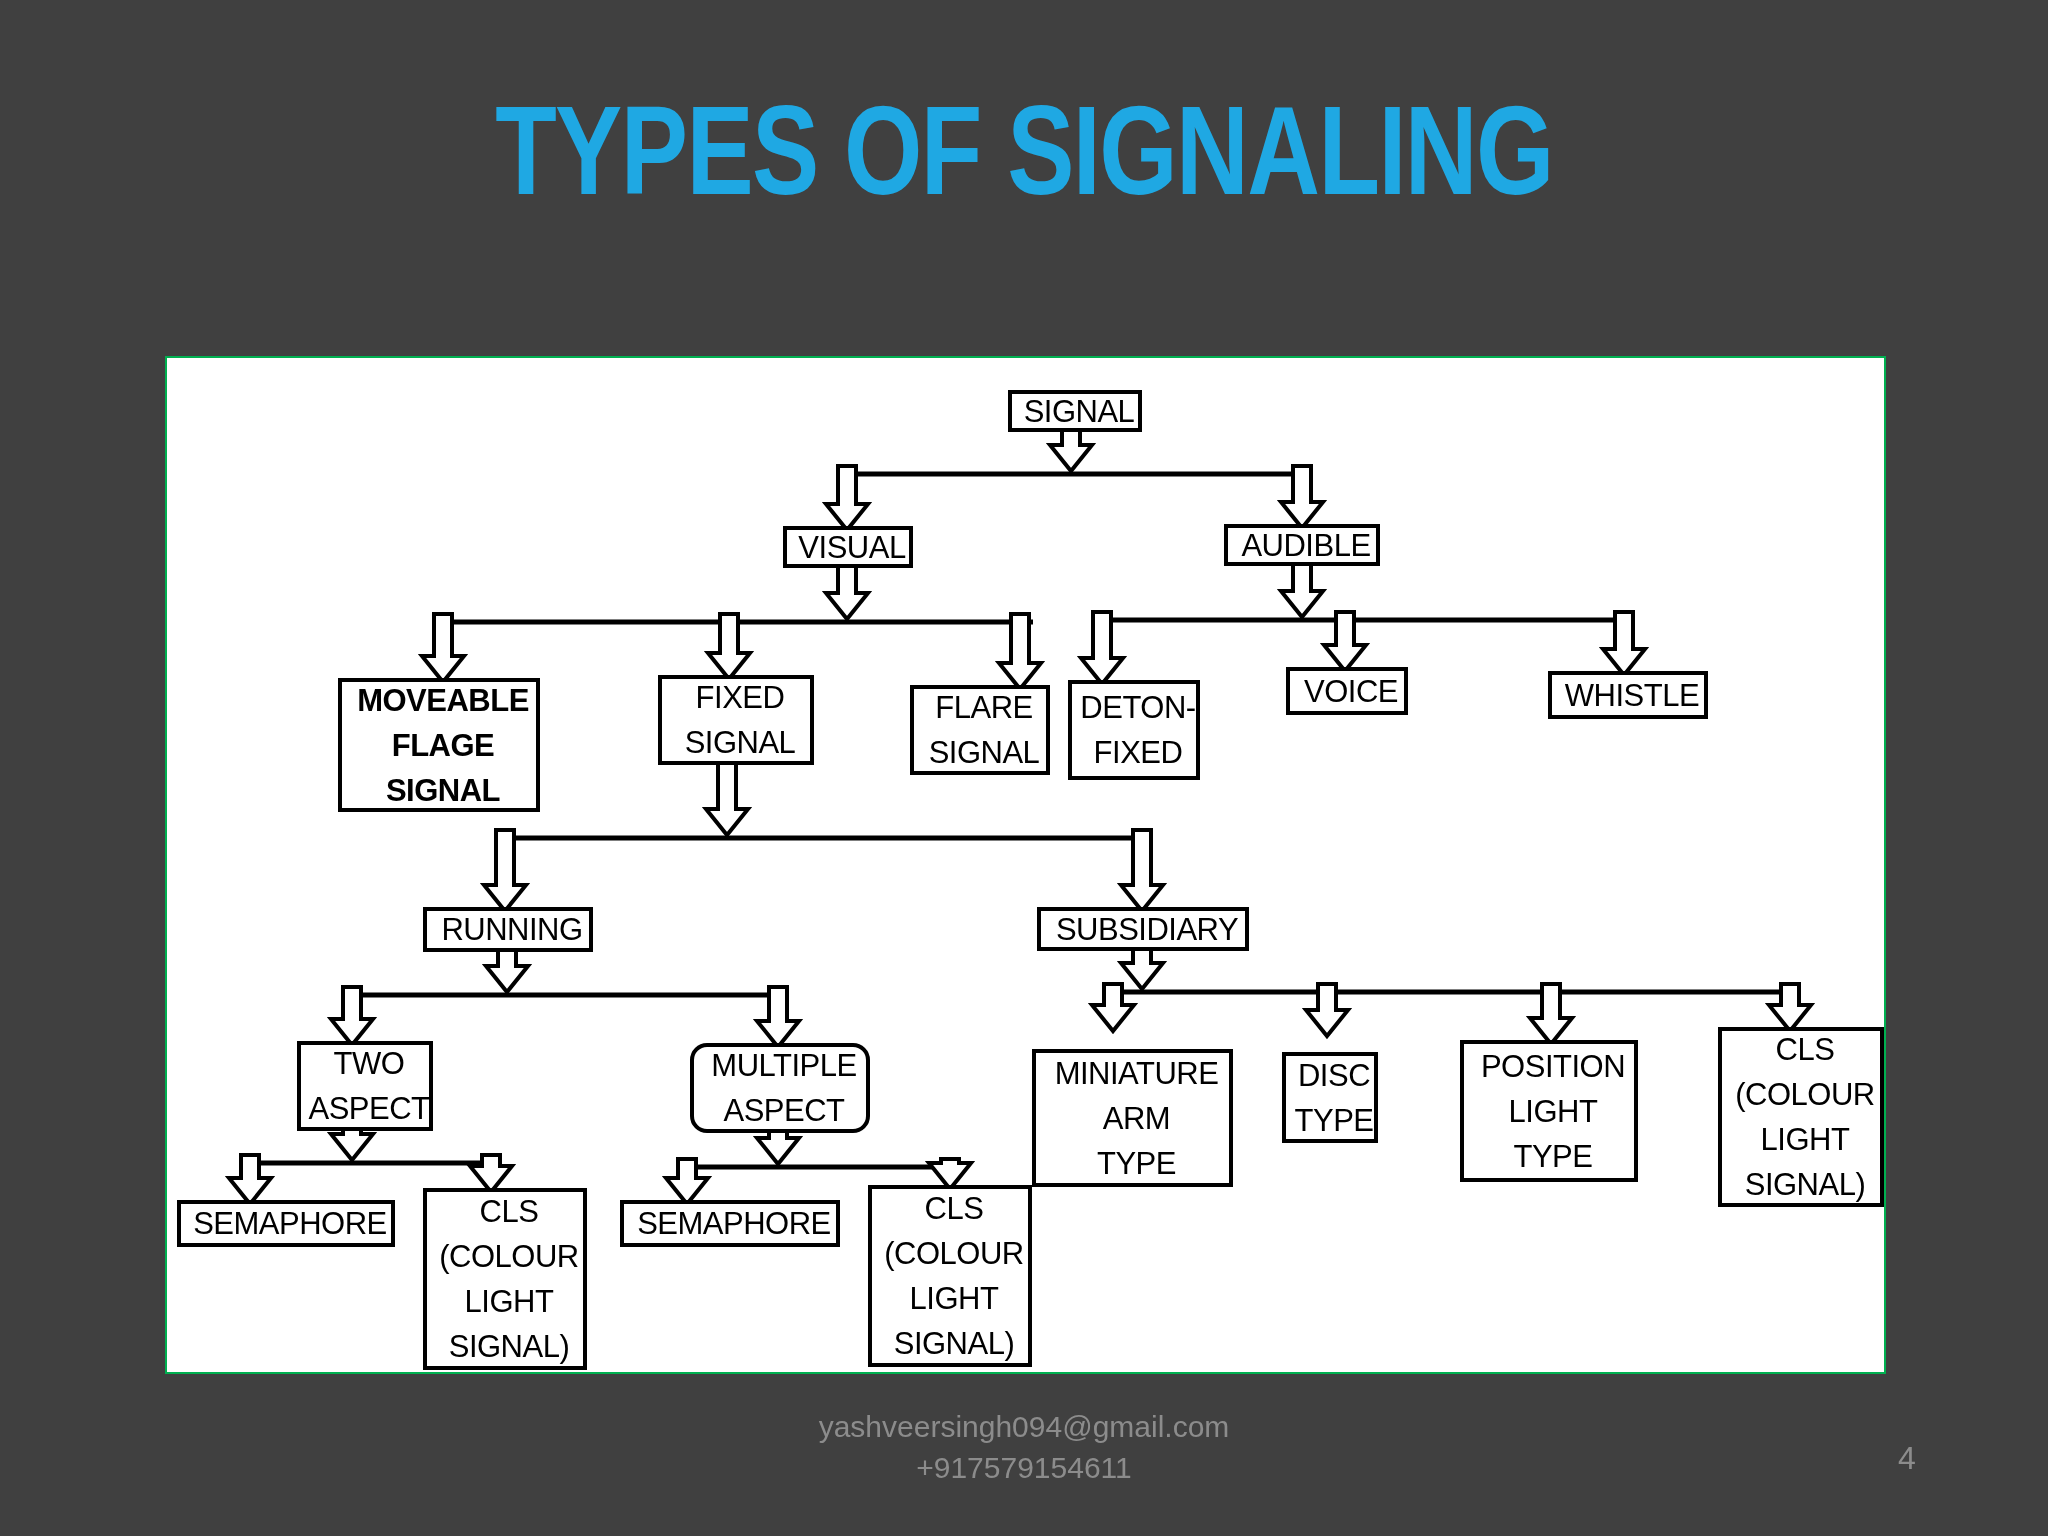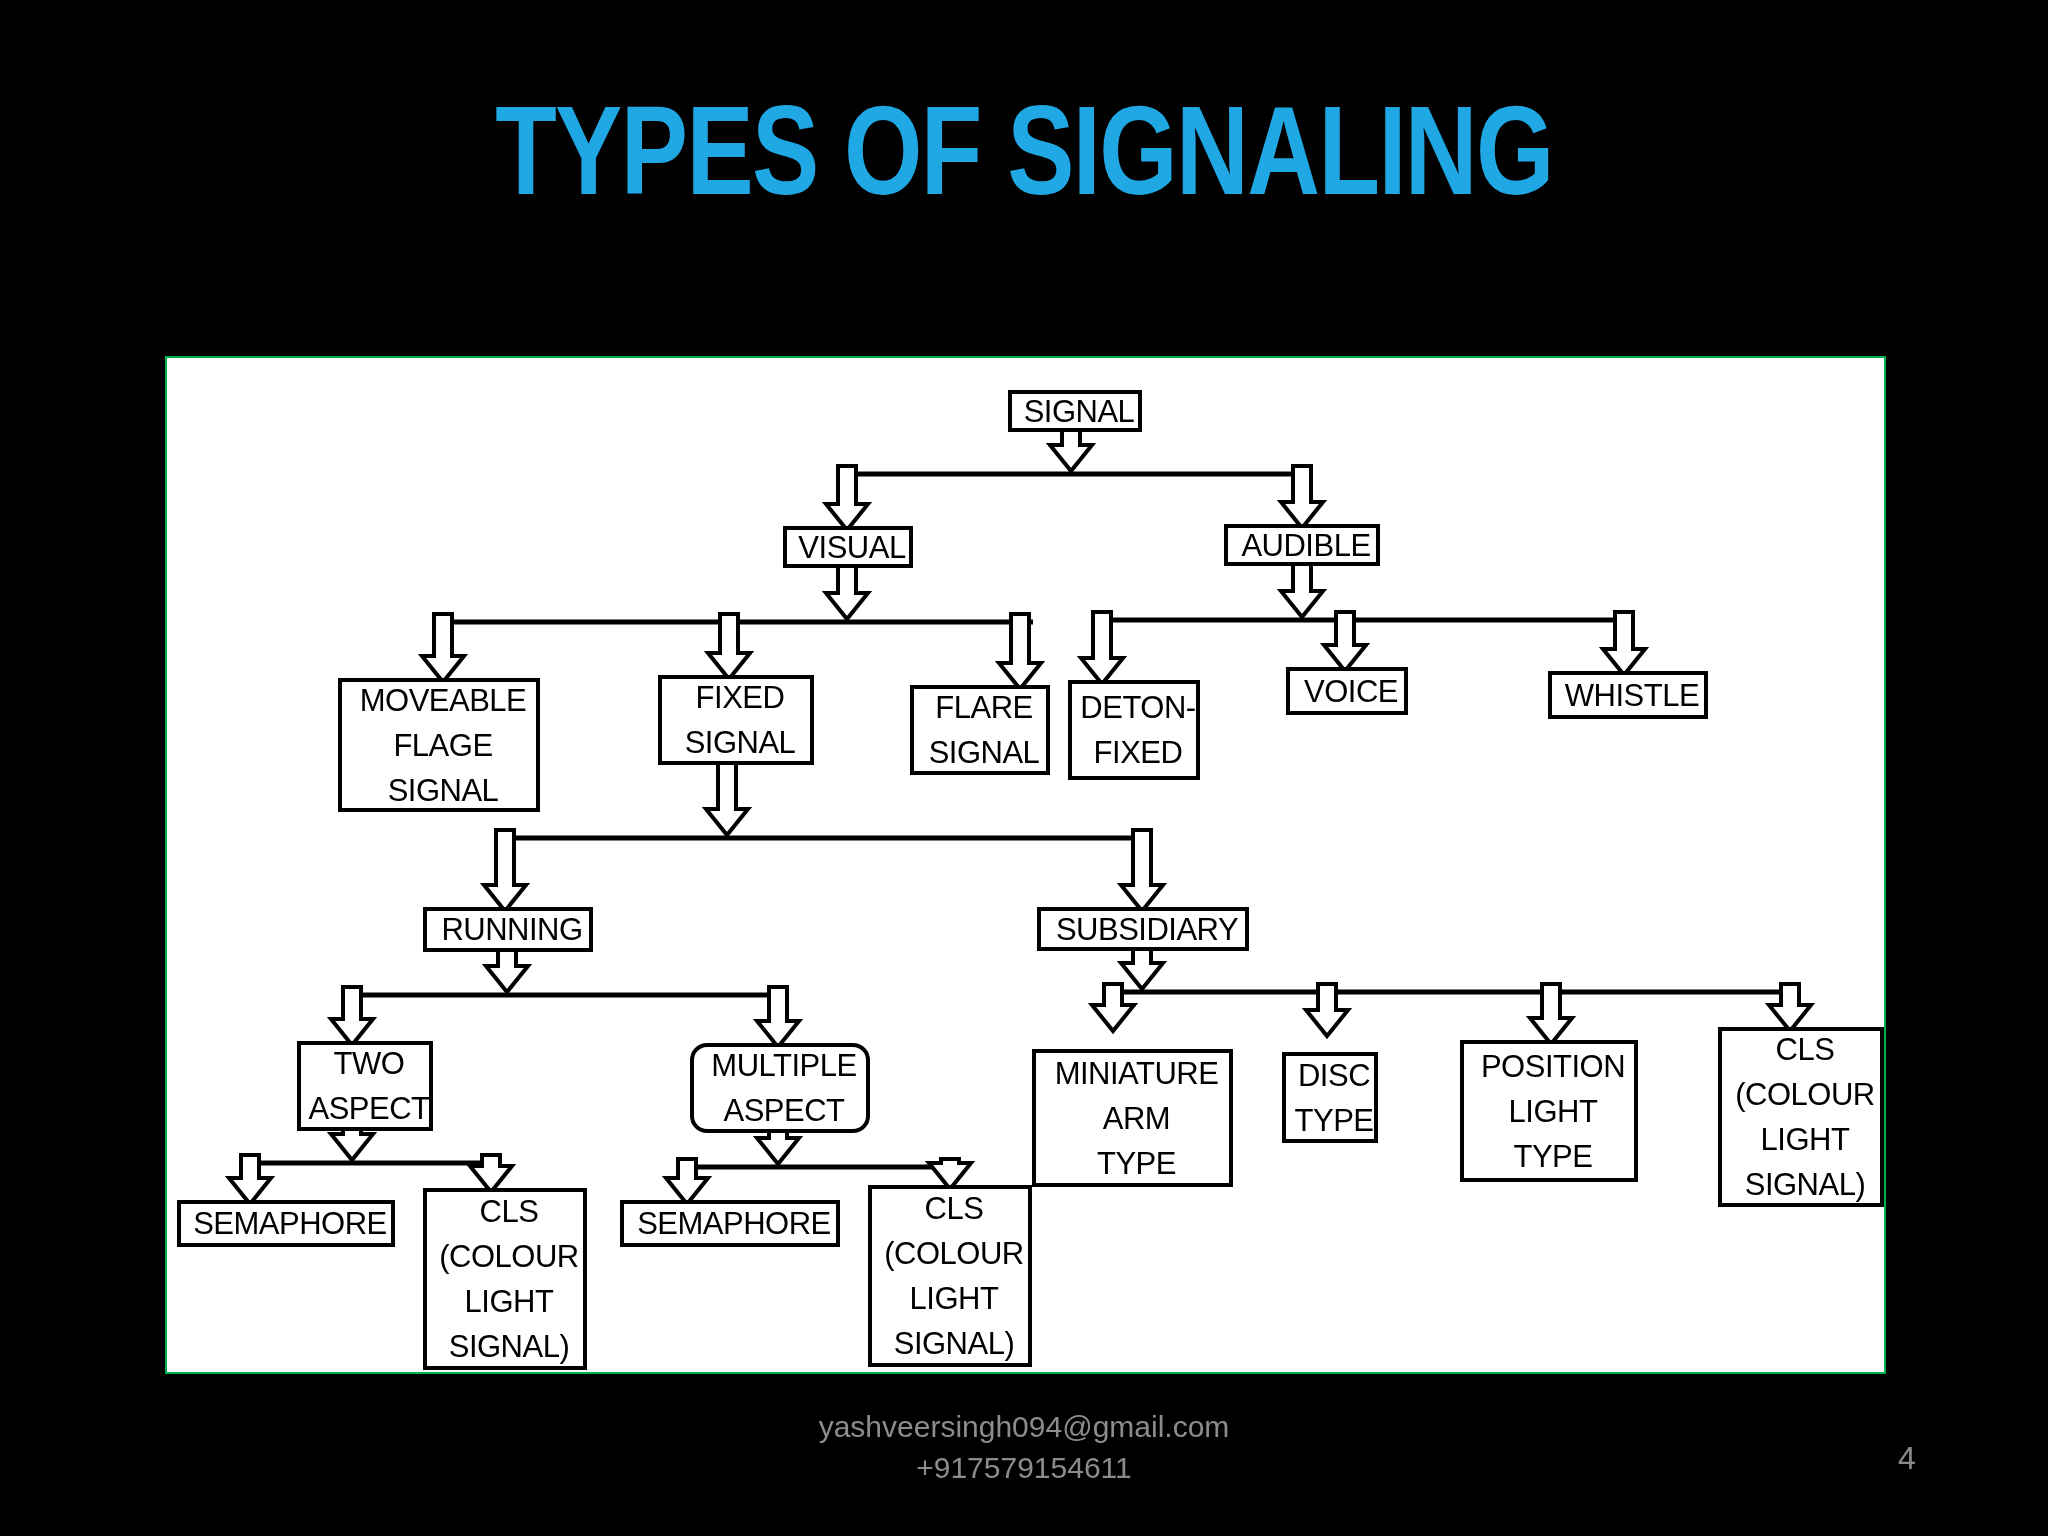--- a/index.html
+++ b/index.html
@@ -1,19 +1,19 @@
 <!DOCTYPE html>
 <html style="--title-color: #1FA8E3; --frame-color: #00B050; --footer-color: #8C8C8C;"><head>
 <meta charset="utf-8">
 <style>
   html,body{margin:0;padding:0;background:#ffffff;}
   .slide{
     position:relative;
     width:2048px;height:1536px;
-    background:#000000;
+    background:#404040;
     overflow:hidden;
     font-family:"Liberation Sans","DejaVu Sans",sans-serif;
   }
   
   .title{
     position:absolute;
     top:78px;left:0;width:100%;
     text-align:center;
     font-size:126px;
     font-weight:bold;
@@ -48,21 +48,21 @@
     white-space:pre-line;
     font-size:31px;
     line-height:45px;
     letter-spacing:-0.5px;
     color:#000;
     padding-left:8px;
   }
   #nd-signal     {left:1008px;top:390px; width:134px;height:42px;}
   #nd-visual     {left:783px; top:526px; width:130px;height:42px;}
   #nd-audible    {left:1224px;top:524px; width:156px;height:42px;}
-  #nd-moveable   {left:338px; top:678px; width:202px;height:134px;}
+  #nd-moveable   {left:338px; top:678px; width:202px;height:134px;font-weight:bold;}
   #nd-fixed      {left:658px; top:675px; width:156px;height:90px;}
   #nd-flare      {left:910px; top:685px; width:140px;height:90px;}
   #nd-deton      {left:1068px;top:680px; width:132px;height:100px;}
   #nd-voice      {left:1286px;top:667px; width:122px;height:48px;}
   #nd-whistle    {left:1548px;top:671px; width:160px;height:48px;}
   #nd-running    {left:423px; top:907px; width:170px;height:45px;}
   #nd-subsidiary {left:1037px;top:907px; width:212px;height:44px;}
   #nd-two        {left:281px; top:1041px;width:136px;height:90px;margin-left:16px;}
   #nd-multiple   {left:690px; top:1043px;width:180px;height:90px;border-radius:17px;}
   #nd-sem1       {left:177px; top:1200px;width:218px;height:47px;}

